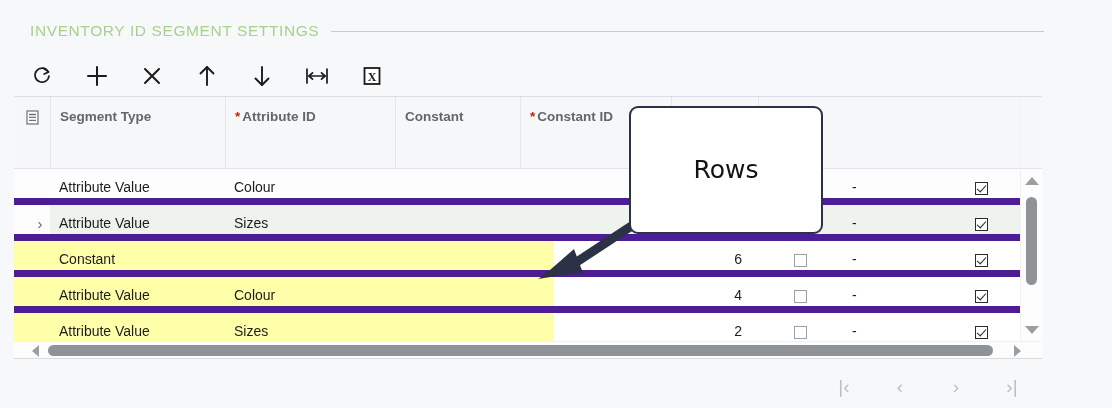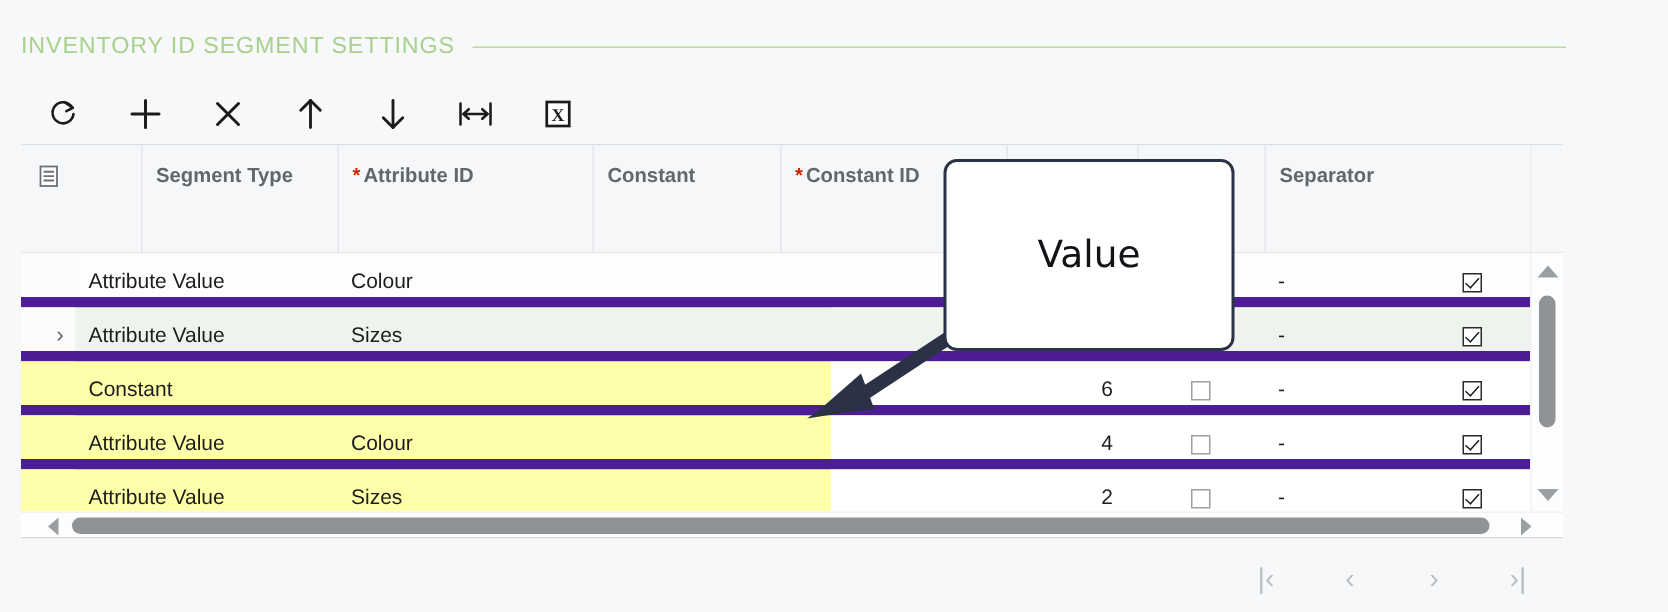--- a/index.html
+++ b/index.html
@@ -18,21 +18,21 @@
   .section-head {
     position: absolute;
     left: 0; top: 18px;
     width: 1112px; height: 26px;
     display: flex; align-items: center;
   }
   .section-title {
     color: #a7d18c;
     font-size: 15.5px;
     letter-spacing: .6px;
-    padding-left: 14px;
+    padding-left: 30px;
     white-space: nowrap;
   }
   .section-rule {
     flex: 1;
     height: 1px;
     background: #b8dba2;
     margin-left: 12px;
     margin-right: 68px;
   }
 
@@ -332,37 +332,34 @@
 
   <div class="grid-header">
     <div class="hcell first" style="left:0; width:36px; padding-left:0;">
       <div style="display:flex;align-items:center;justify-content:center;width:36px;height:18px;">
         <svg width="13" height="15" viewBox="0 0 13 15">
           <rect x="1" y="1" width="11" height="13" fill="#fff" stroke="#6b7075" stroke-width="1.2"></rect>
           <path d="M3 4.5 H10 M3 7.4 H10 M3 10.3 H10" stroke="#6b7075" stroke-width="1.3"></path>
         </svg>
       </div>
     </div>
-    <div class="hcell" style="left:36px; width:175px;margin-left:44px;">
+    <div class="hcell" style="left:36px; width:175px;">
       <span>Segment Type</span>
     </div>
     <div class="hcell" style="left:211px; width:170px;">
       <span class="req">*</span><span>Attribute ID</span>
     </div>
     <div class="hcell" style="left:381px; width:125px;">
       <span>Constant</span>
     </div>
     <div class="hcell" style="left:506px; width:151px;">
       <span class="req">*</span><span>Constant ID</span>
     </div>
     <div class="hcell" style="left:657px; width:87px;"></div>
     <div class="hcell" style="left:744px; width:85px;"></div>
-    <div class="hcell" style="left:829px; width:100px;">
-      <span>Separator</span>
-    </div>
     <div class="hcell" style="left:1006px; width:22px; border-left:1px solid #eef0f1;"></div>
   </div>
 
   <div class="grid-body">
 
     <div class="row rb-white" style="top:0px;">
       <div class="rowbg-left"></div>
       <div class="rowbg-right"></div>
       <div class="cell" style="left:36px; width:175px;">Attribute Value</div>
       <div class="cell" style="left:211px; width:170px;">Colour</div>
@@ -448,21 +445,21 @@
       </div>
   </div>
 </div>
 
 <svg class="callout-arrow" viewBox="0 0 110 72">
   <path d="M104 4 L36 54 L30 47 L2 66 L27 62 L22 55 L108 12 Z" fill="#2b3245"></path>
   <path d="M106 6 L30 56" stroke="#2b3245" stroke-width="9" stroke-linecap="butt"></path>
   <path d="M38 36 L6 64 L47 60 Z" fill="#2b3245"></path>
 </svg>
 <div class="callout">
-  <div class="callout-line">Value</div>
+  <div class="callout-line">Rows</div>
 </div>
 
 <div class="footer">
   <div class="pager">
     <div class="pg-btn">|‹</div>
     <div class="pg-btn">‹</div>
     <div class="pg-btn">›</div>
     <div class="pg-btn">›|</div>
   </div>
 </div>

